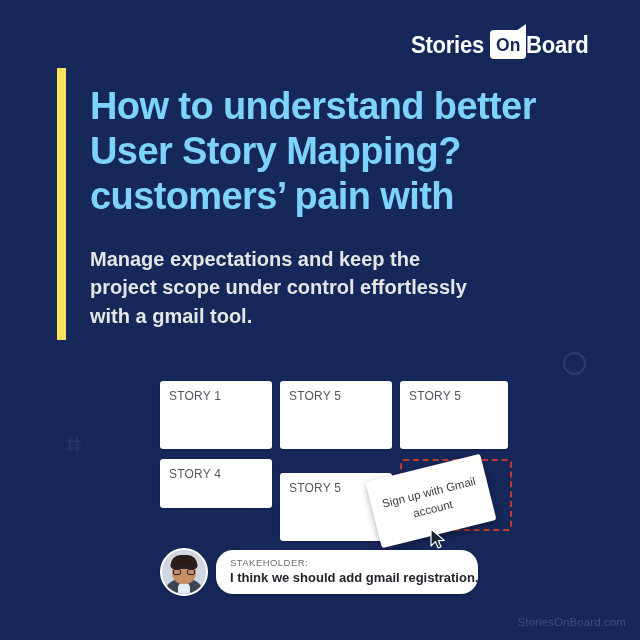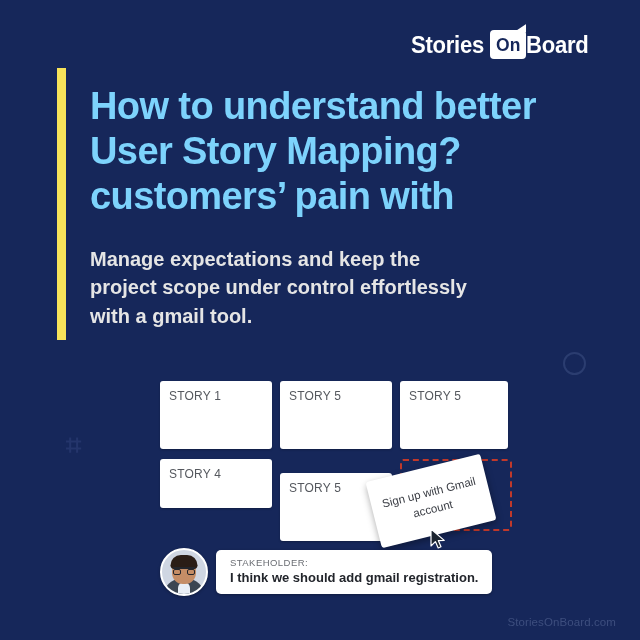--- a/index.html
+++ b/index.html
@@ -128,34 +128,34 @@
   .avatar .glasses:after{right:0;}
   .avatar .body{
     position:absolute;left:50%;bottom:-2px;transform:translateX(-50%);
     width:40px;height:17px;background:#3c4652;border-radius:16px 16px 0 0;
   }
   .avatar .shirt{
     position:absolute;left:50%;bottom:-2px;transform:translateX(-50%);
     width:12px;height:14px;background:#e9eef5;border-radius:6px 6px 0 0;
   }
   .bubble{
-    margin-left:8px;background:#ffffff;border-radius:5px;
-    padding:7px 14px 8px 14px;min-width:232px;box-sizing:border-box;
+    margin-left:8px;background:#ffffff;border-radius:17px;
+    padding:7px 0 8px 14px;min-width:232px;box-sizing:border-box;
     box-shadow:0 1px 3px rgba(0,0,0,.3);
   }
   .bubble .who{
     color:#6a6d73;font-size:9.5px;letter-spacing:.45px;margin-bottom:2px;
   }
   .bubble .msg{
     color:#22252b;font-size:13px;line-height:1.2;font-weight:bold;
   }
 
   
   .footer{
-    position:absolute;right:24px;bottom:12px;
+    position:absolute;right:14px;bottom:12px;
     color:#3d4e7e;font-size:11.5px;letter-spacing:.1px;margin-left:34px;
   }
 </style>
 </head>
 <body>
 
 <div id="stage">
 
   <div class="logo">
     <span class="logo-word">Stories</span>

